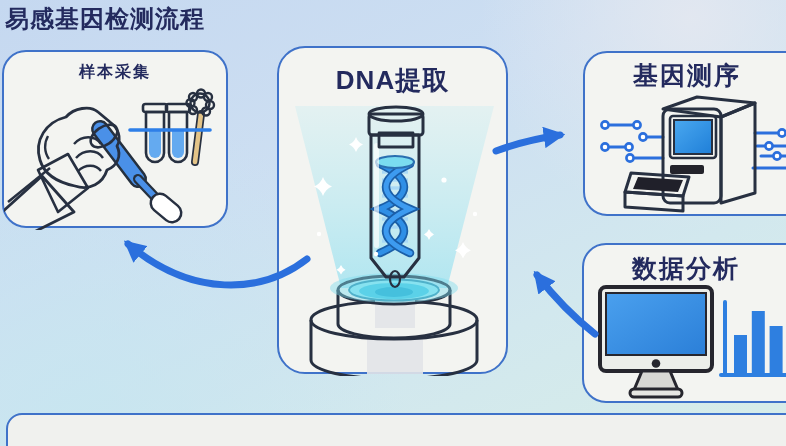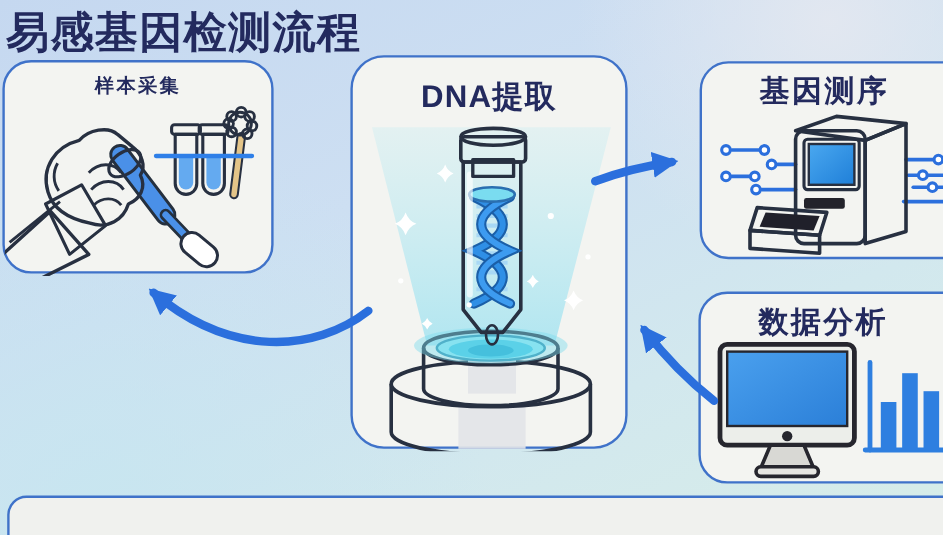--- a/index.html
+++ b/index.html
@@ -6,31 +6,31 @@
   .stage{
     position:relative;width:786px;height:446px;overflow:hidden;
     font-family:"Liberation Sans","DejaVu Sans",sans-serif;
     background:
       radial-gradient(circle at 88% 4%, rgba(228,232,240,.9) 0%, rgba(228,232,240,0) 26%),
       radial-gradient(circle at 10% 95%, rgba(198,230,240,.8) 0%, rgba(198,230,240,0) 40%),
       linear-gradient(155deg,#c5d8f0 0%,#cddff2 38%,#d2e8ee 70%,#d7ede8 100%);
   }
   .page-title{
     position:absolute;left:5px;top:3px;margin:0;
-    font-size:36px;font-weight:900;letter-spacing:1px;
+    font-size:24px;font-weight:900;letter-spacing:1px;
     color:var(--title-text,#232a5e);
   }
   .card{
     position:absolute;box-sizing:border-box;
     background:var(--card-background,#f3f4f1);
     border:2px solid var(--card-border,#3f72c9);
     border-radius:24px;
   }
   .card-sample{left:2px;top:50px;width:226px;height:178px;}
-  .card-dna{left:292px;top:46px;width:231px;height:328px;border-radius:28px;}
+  .card-dna{left:277px;top:46px;width:231px;height:328px;border-radius:28px;}
   .card-seq{left:583px;top:51px;width:240px;height:165px;}
   .card-analysis{left:582px;top:243px;width:240px;height:160px;}
   .card h2{
     margin:0;text-align:center;font-weight:800;letter-spacing:2px;
     color:var(--title-text,#232a5e);position:relative;z-index:3;
   }
   .card-sample h2{font-size:16px;margin-top:10px;}
   .card-dna h2{font-size:26px;margin-top:15px;letter-spacing:1px;}
   .card-seq h2{font-size:25px;margin-top:6px;margin-right:32px;}
   .card-analysis h2{font-size:25px;margin-top:7px;margin-right:32px;}

